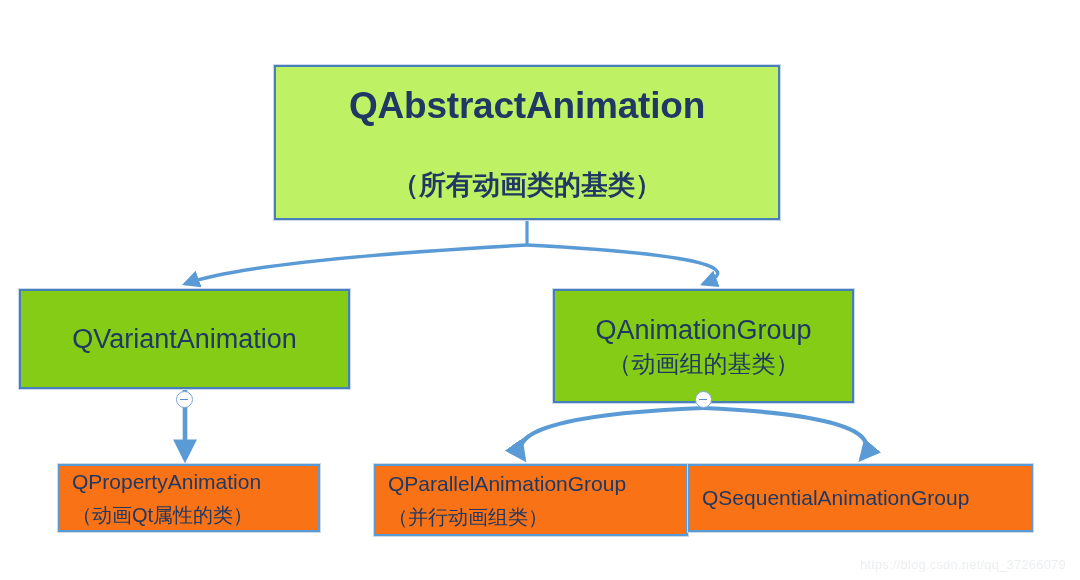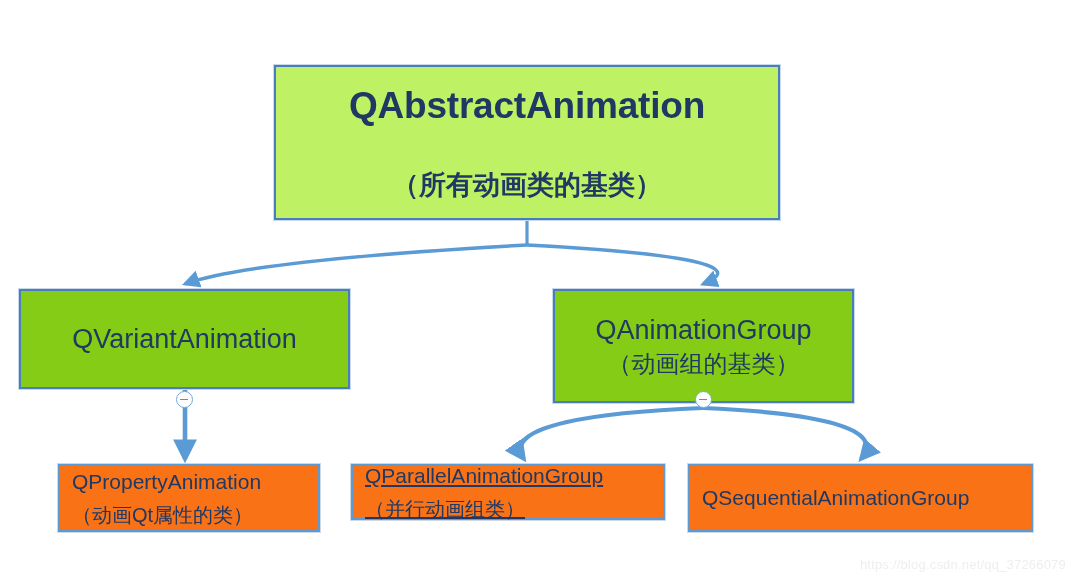--- a/index.html
+++ b/index.html
@@ -92,21 +92,21 @@
   .node.leaf .title {
     font-size: 21px;
     color: #1f3864;
   }
   .node.leaf .subtitle {
     font-size: 20px;
     margin-top: 9px;
     color: #1f3864;
   }
   #node-property   { left: 58px;  top: 464px; width: 262px; height: 68px; }
-  #node-parallel   { left: 351px; top: 464px; width: 314px; height: 56px; text-decoration: underline; }
+  #node-parallel   { left: 374px; top: 464px; width: 314px; height: 72px; }
   #node-sequential { left: 688px; top: 464px; width: 345px; height: 68px; }
   
   .collapse-handle {
     position: absolute;
     width: 17px;
     height: 17px;
     border-radius: 50%;
     background: #ffffff;
     border: 1.4px solid #7ba7d7;
     box-sizing: border-box;

